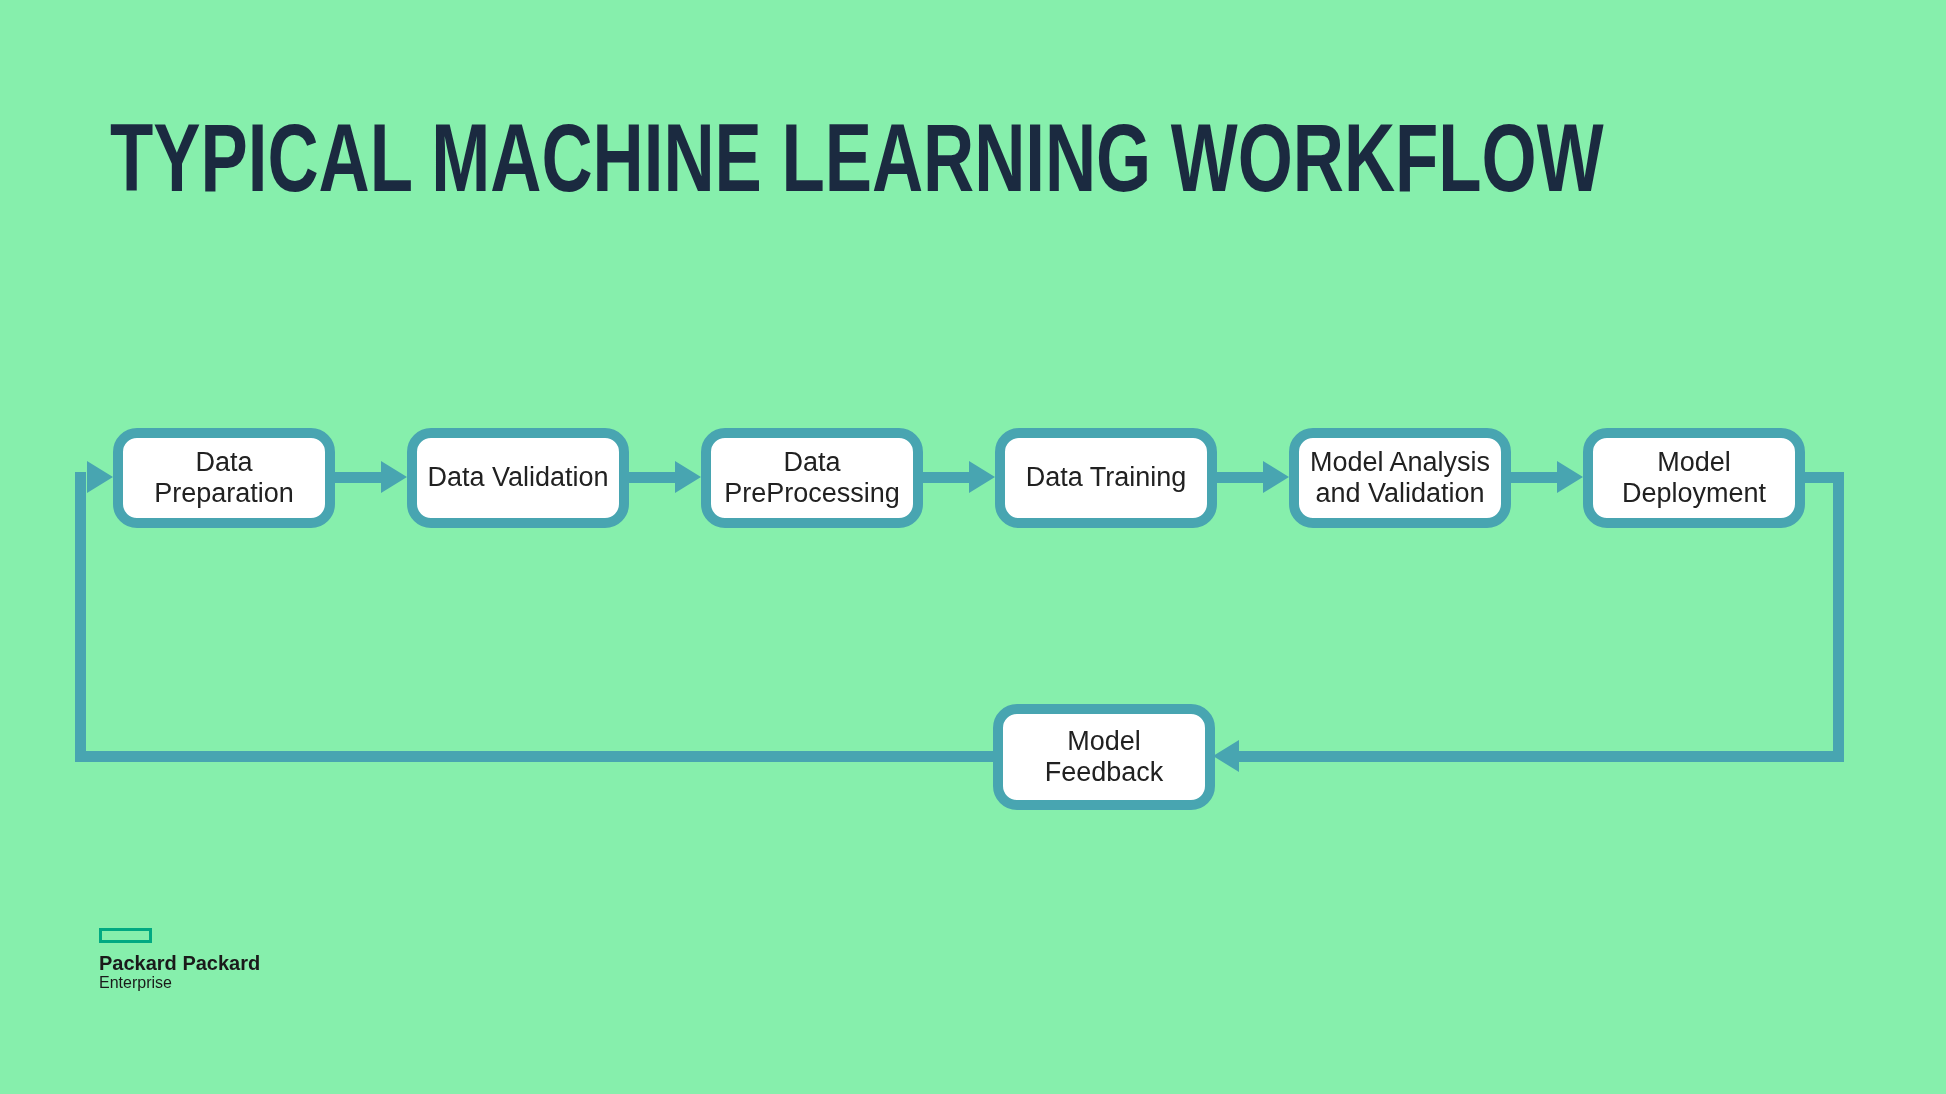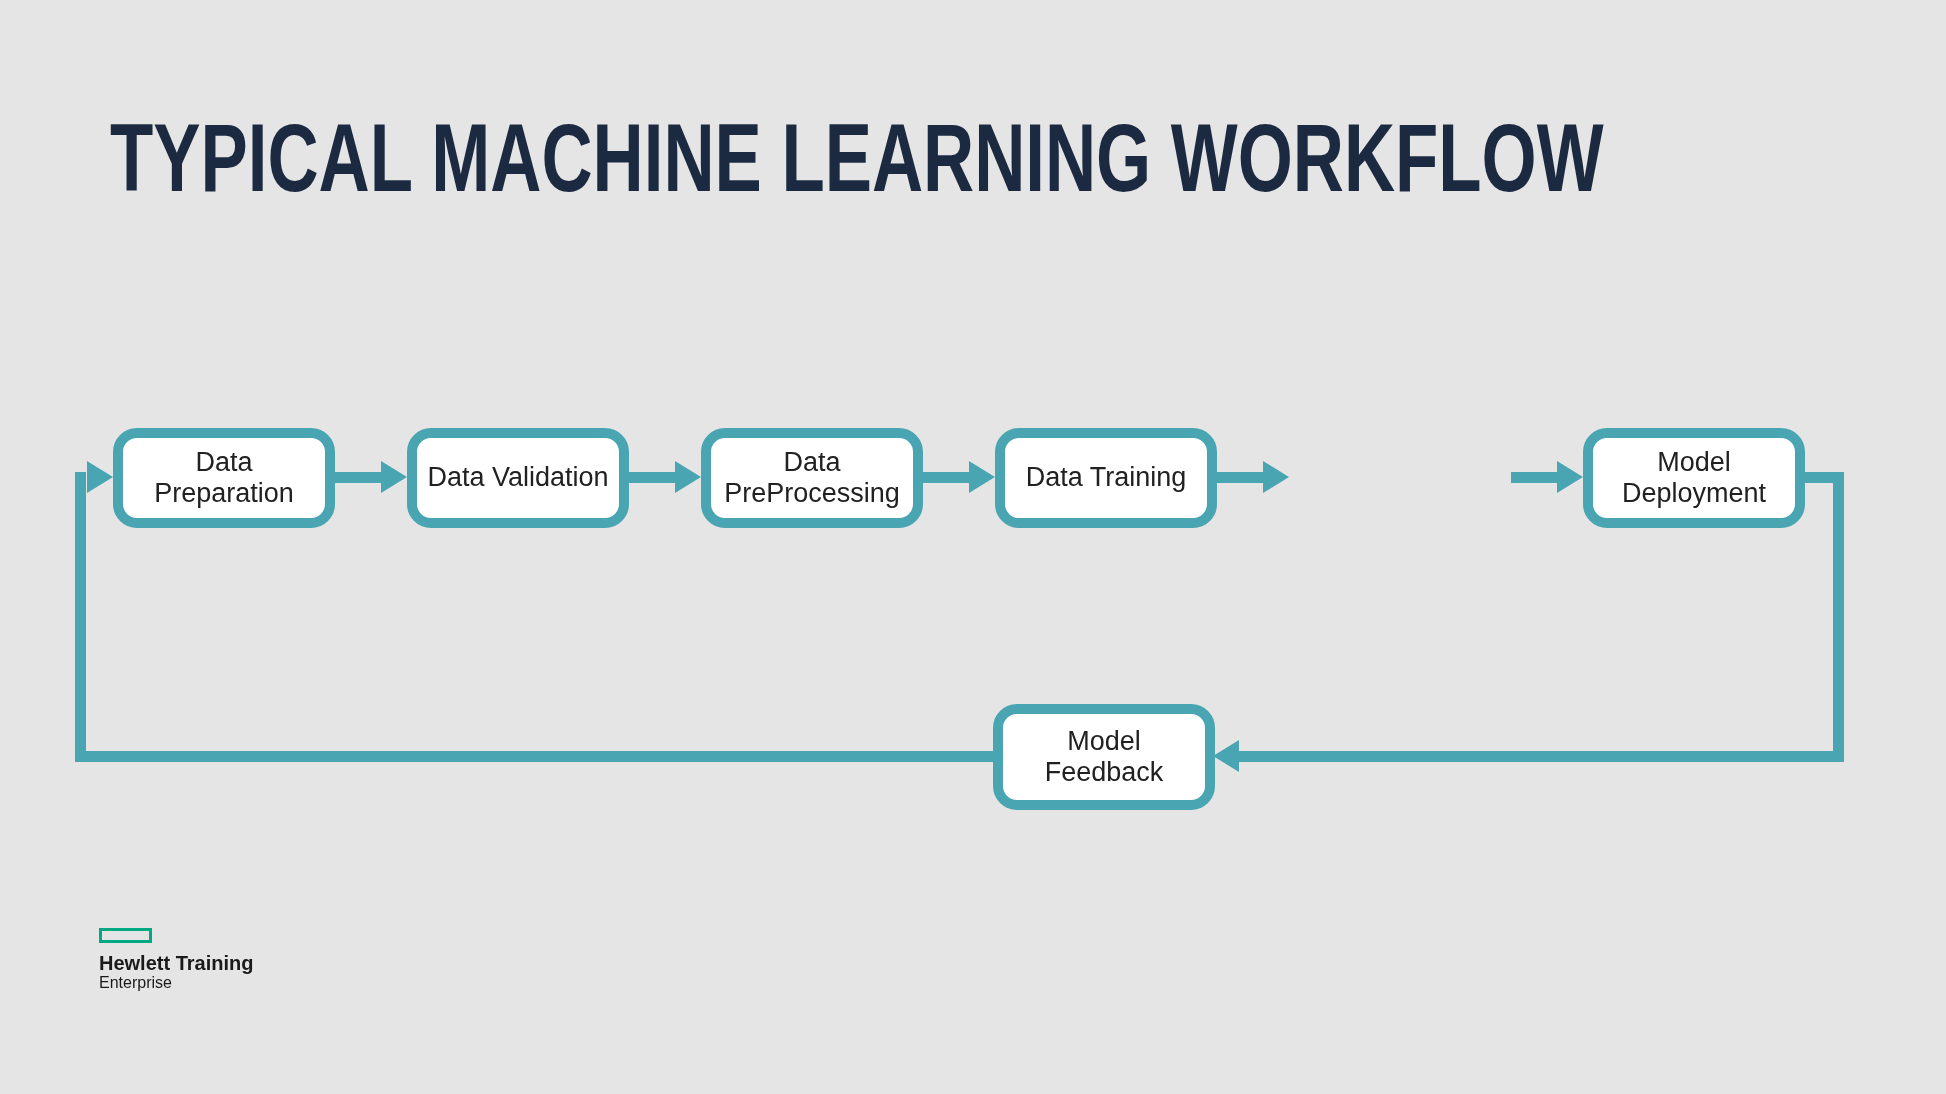--- a/index.html
+++ b/index.html
@@ -1,19 +1,19 @@
 <!DOCTYPE html>
 <html><head>
 <meta charset="utf-8">
 <style>
   html,body{margin:0;padding:0;background:#ffffff;}
   #slide{
     position:relative;
     width:1946px;height:1094px;
-    background:#e5e5e5;
+    background:#86efac;
     overflow:hidden;
     font-family:"Liberation Sans", sans-serif;
   }
   
   #title{
     position:absolute;left:110px;top:109px;
     margin:0;
     font-size:97px;font-weight:bold;line-height:1;
     letter-spacing:0px;
     color:#1b2a40;
@@ -82,20 +82,24 @@
   <div class="node" style="left:407px;top:428px;">
     <span>Data Validation</span>
   </div>
   <div class="node" style="left:701px;top:428px;">
     <span>Data
 PreProcessing</span>
   </div>
   <div class="node" style="left:995px;top:428px;">
     <span>Data Training</span>
   </div>
+  <div class="node" style="left:1289px;top:428px;">
+    <span>Model Analysis
+and Validation</span>
+  </div>
   <div class="node" style="left:1583px;top:428px;">
     <span>Model
 Deployment</span>
   </div>
 
   <div class="node feedback" style="left:993px;top:704px;">
     <span>Model
 Feedback</span>
   </div>
 
@@ -128,17 +132,17 @@
   </div>
 
   <div>
     <div class="hline" style="left:75px;top:751px;width:918px;"></div>
     <div class="vline" style="left:75px;top:472px;height:290px;"></div>
     <div class="head-right" style="left:87px;top:461px;"></div>
   </div>
 
   <div id="hpe-logo">
     <div class="mark"></div>
-    <div class="line1">Hewlett Training</div>
+    <div class="line1">Packard Packard</div>
     <div class="line2">Enterprise</div>
   </div>
 
 </div>
 
 </body></html>

